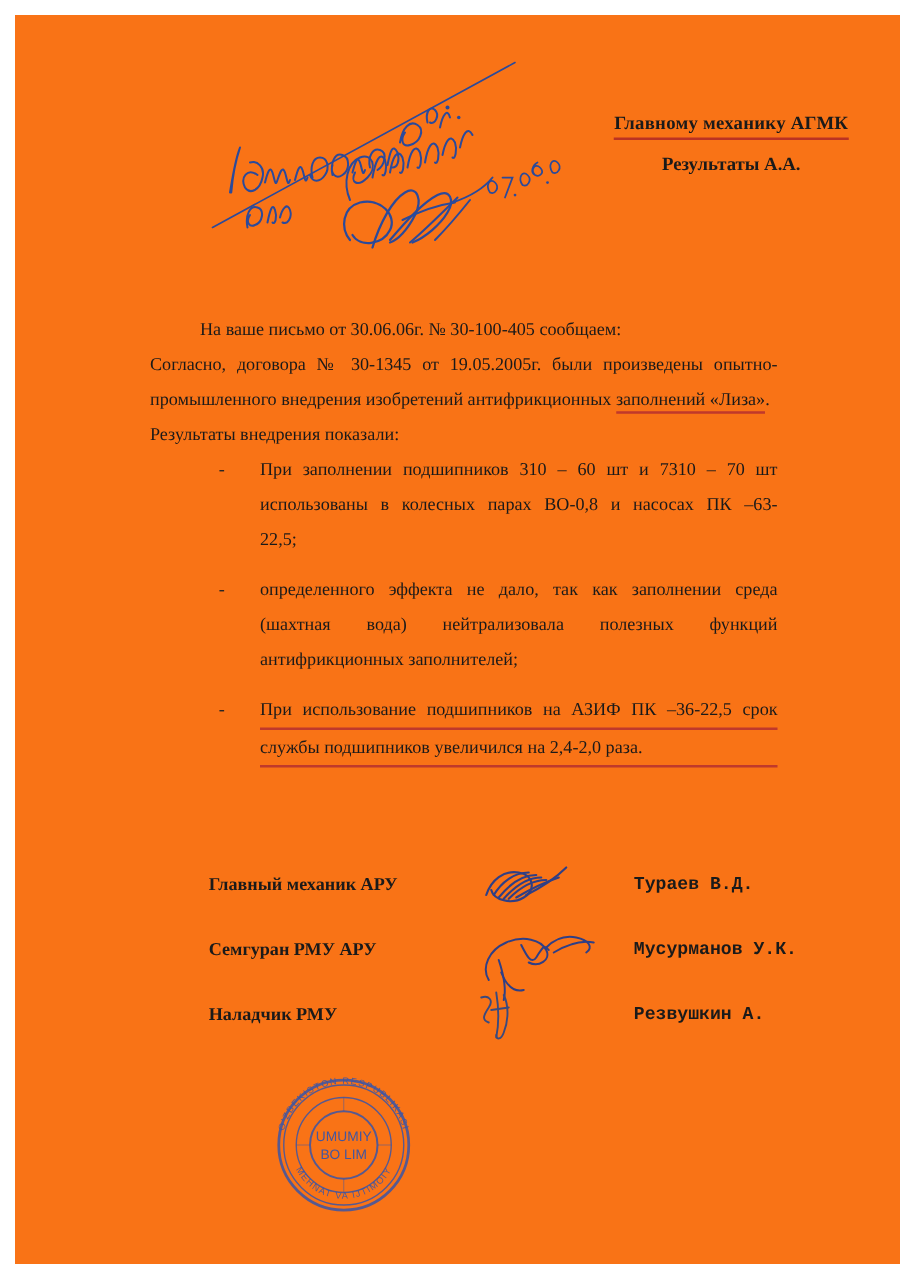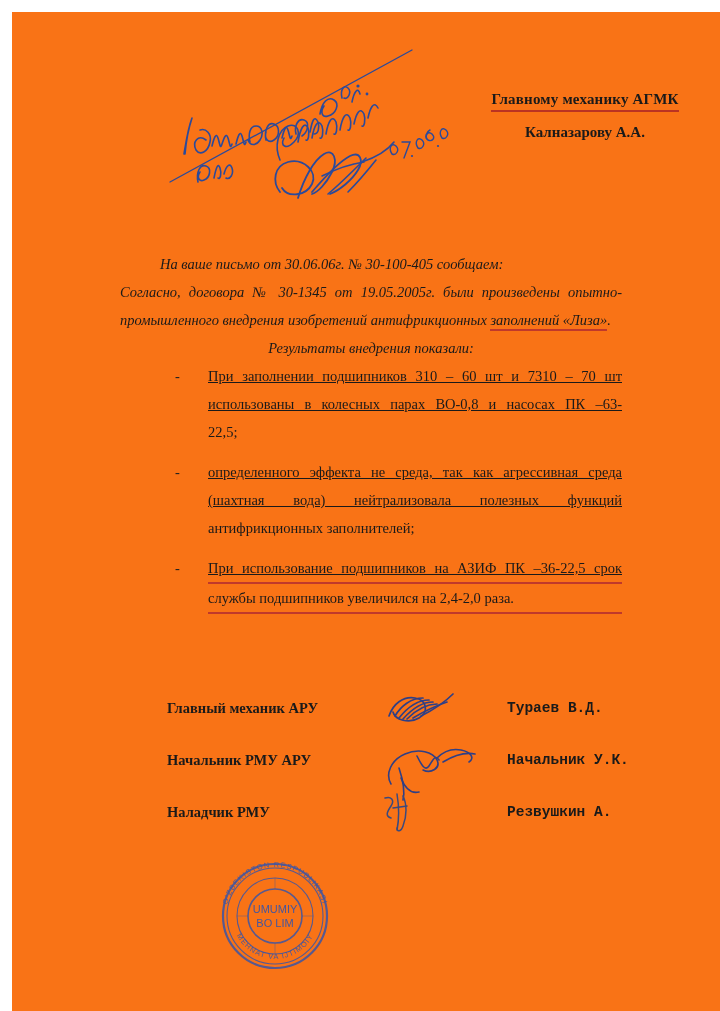--- a/index.html
+++ b/index.html
@@ -61,24 +61,23 @@
     left: 108px;
     top: 238px;
     width: 502px;
   }
   .para {
     font-size: 14.5px;
     line-height: 28px;
     text-align: justify;
     text-justify: inter-word;
     margin: 0;
-    font-style: italic;
   }
   .para.first { text-indent: 40px; text-align: left; }
-  .para.no-justify { text-align: center; }
+  .para.no-justify { text-align: left; }
   .u-red {
     border-bottom: 2.5px solid #c0392b;
     padding-bottom: 1px;
   }
 
   
   .bullets {
     position: absolute;
     left: 108px;
     top: 350px;
@@ -103,21 +102,20 @@
     line-height: 28px;
     text-align: justify;
     text-justify: inter-word;
     padding-left: 13px;
   }
   .bullet-text .last-line { display: block; text-align: left; }
   .bullet-text .jline {
     display: block;
     text-align: justify;
     text-align-last: justify;
-    text-decoration: underline;
   }
   .bullet-text.underlined .jline,
   .bullet-text.underlined .last-line {
     border-bottom: 2.5px solid #c0392b;
     padding-bottom: 0px;
   }
 
   
   .signatures {
     position: absolute;
@@ -220,21 +218,21 @@
         <path d="M256,106 C252,100 256,94 260,98 C264,102 260,108 256,106"></path>
         <path d="M266,98 C262,94 266,88 270,92 C274,96 270,100 266,98 C262,96 264,90 268,88"></path>
         <circle cx="276" cy="104" r="1.1" fill="#2b4a9b" stroke="none"></circle>
         <path d="M280,96 C276,90 280,84 284,88 C288,92 284,98 280,96"></path>
       </g>
     </svg>
   </div>
 
   <div class="addressee">
     <div class="addressee-line1">Главному механику АГМК</div>
-    <div class="addressee-line2">Калназарову А.А.</div>
+    <div class="addressee-line2">Результаты А.А.</div>
   </div>
 
   <div class="body-block">
     <p class="para first">На ваше письмо от 30.06.06г. № 30-100-405 сообщаем:</p>
     <p class="para"><span>Согласно, договора № 30-1345 от 19.05.2005г. были произведены опытно-промышленного внедрения изобретений антифрикционных </span><span class="u-red">заполнений «Лиза»</span><span>.</span></p>
     <p class="para no-justify">Результаты внедрения показали:</p>
   </div>
 
   <div class="bullets">
 
@@ -243,21 +241,21 @@
       <div class="bullet-text">
         <span class="jline">При заполнении подшипников 310 – 60 шт и 7310 – 70 шт</span>
         <span class="jline">использованы в колесных парах ВО-0,8 и насосах ПК –63-</span>
         <span class="last-line">22,5;</span>
       </div>
     </div>
 
     <div class="bullet-row">
       <div class="bullet-mark">-</div>
       <div class="bullet-text">
-        <span class="jline">определенного эффекта не среда, так как агрессивная среда</span>
+        <span class="jline">определенного эффекта не дало, так как заполнении среда</span>
         <span class="jline">(шахтная вода) нейтрализовала полезных функций</span>
         <span class="last-line">антифрикционных заполнителей;</span>
       </div>
     </div>
 
     <div class="bullet-row">
       <div class="bullet-mark">-</div>
       <div class="bullet-text underlined">
         <span class="jline">При использование подшипников на АЗИФ ПК –36-22,5 срок</span>
         <span class="last-line">службы подшипников увеличился на 2,4-2,0 раза.</span>
@@ -280,34 +278,34 @@
             <path d="M30,33 C38,25 48,18 60,18"></path>
             <path d="M36,32 C46,26 58,20 70,16"></path>
             <path d="M44,30 C56,24 68,16 76,8"></path>
           </g>
         </svg>
       </div>
       <div class="sig-name">Тураев В.Д.</div>
     </div>
 
     <div class="sig-row">
-      <div class="sig-title">Начальник РМУ АРУ</div>
+      <div class="sig-title">Семгуран РМУ АРУ</div>
       <div class="sig-mark">
         <svg viewBox="0 0 130 52" xmlns="http://www.w3.org/2000/svg">
           <g fill="none" stroke="#2f3f86" stroke-width="1.6" stroke-linecap="round">
             <path d="M14,46 C8,36 14,22 28,16 C42,10 56,14 60,22 C64,30 54,36 46,32"></path>
             <path d="M40,18 C44,26 48,34 52,28 C56,22 58,16 62,22"></path>
             <path d="M60,20 C66,14 74,10 84,12 C94,14 98,20 92,24"></path>
             <path d="M66,24 C76,18 88,14 98,16"></path>
             <path d="M22,30 C26,42 28,54 26,62"></path>
             <path d="M24,40 C28,50 34,56 42,54"></path>
           </g>
         </svg>
       </div>
-      <div class="sig-name">Начальник У.К.</div>
+      <div class="sig-name">Мусурманов У.К.</div>
     </div>
 
     <div class="sig-row">
       <div class="sig-title">Наладчик РМУ</div>
       <div class="sig-mark">
         <svg viewBox="0 0 130 52" xmlns="http://www.w3.org/2000/svg">
           <g fill="none" stroke="#3a4a7e" stroke-width="1.5" stroke-linecap="round">
             <path d="M8,8 C14,6 18,10 14,16 C10,22 8,26 14,28"></path>
             <path d="M20,4 C22,16 22,30 20,40"></path>
             <path d="M26,6 C30,14 30,26 26,36 C24,42 20,42 20,38"></path>

